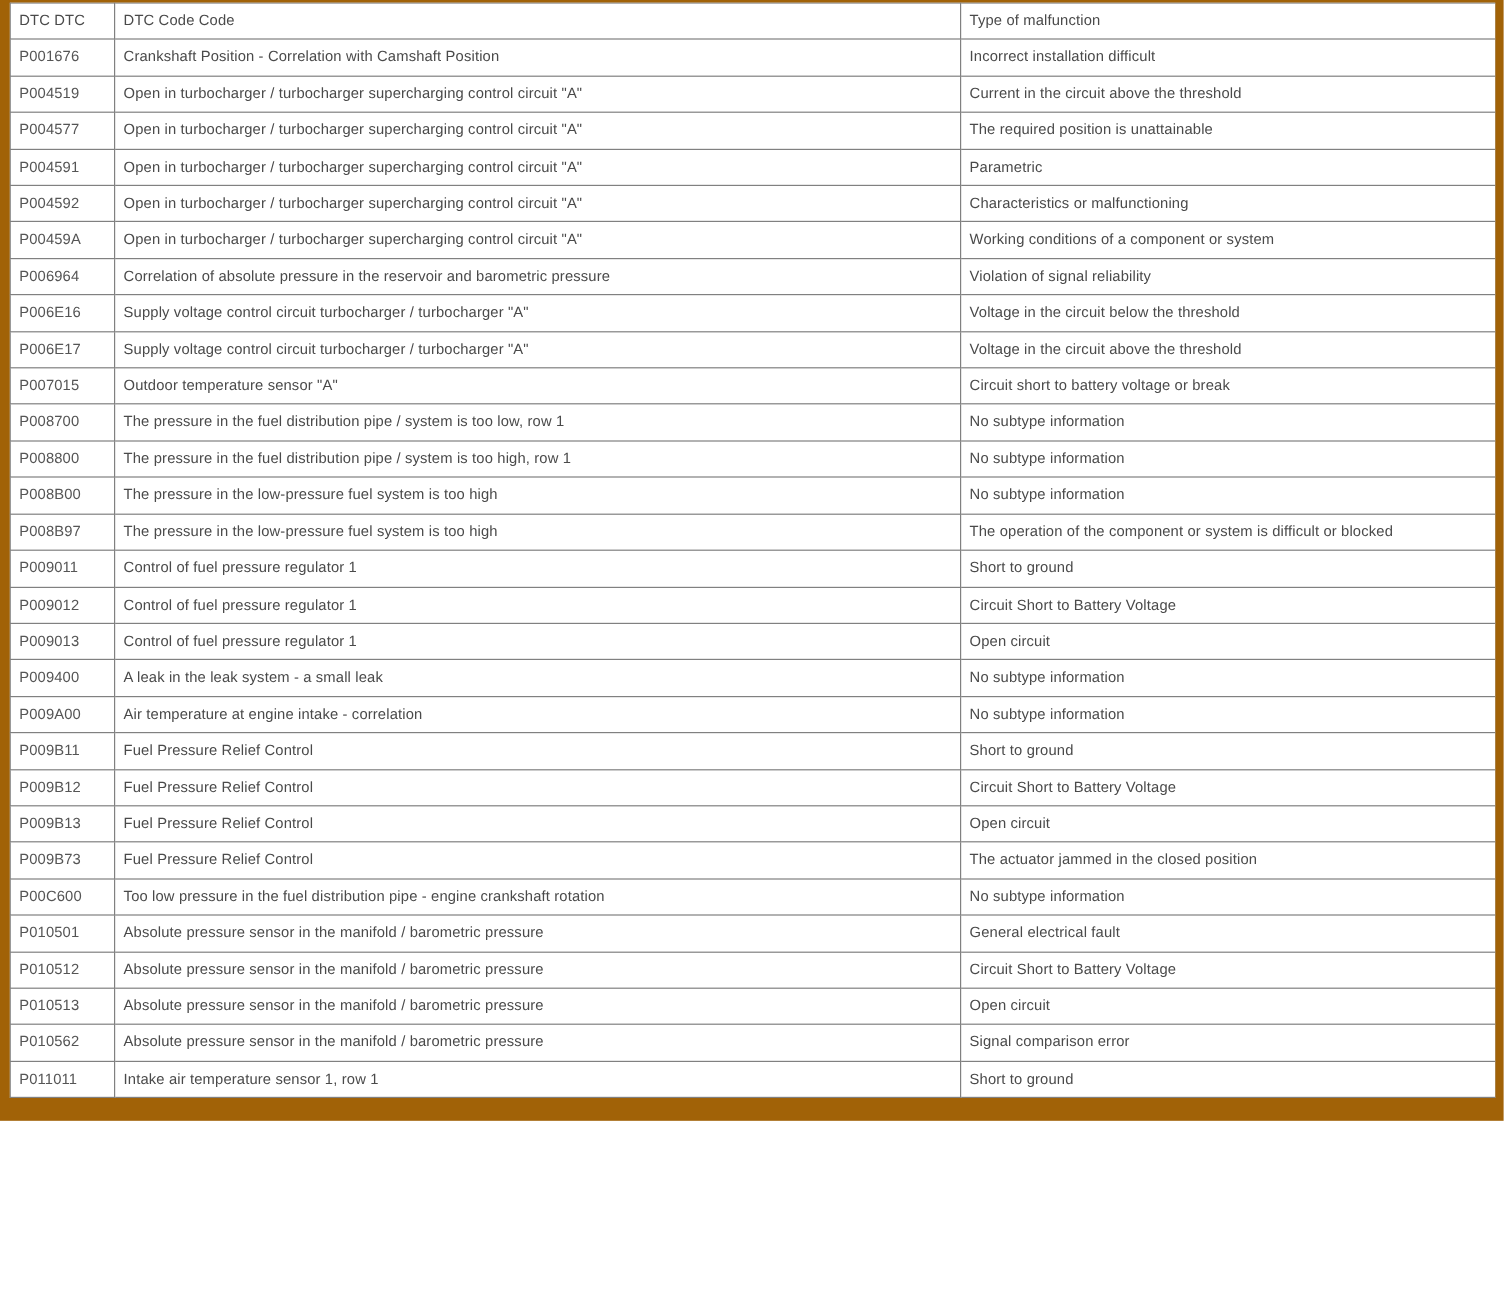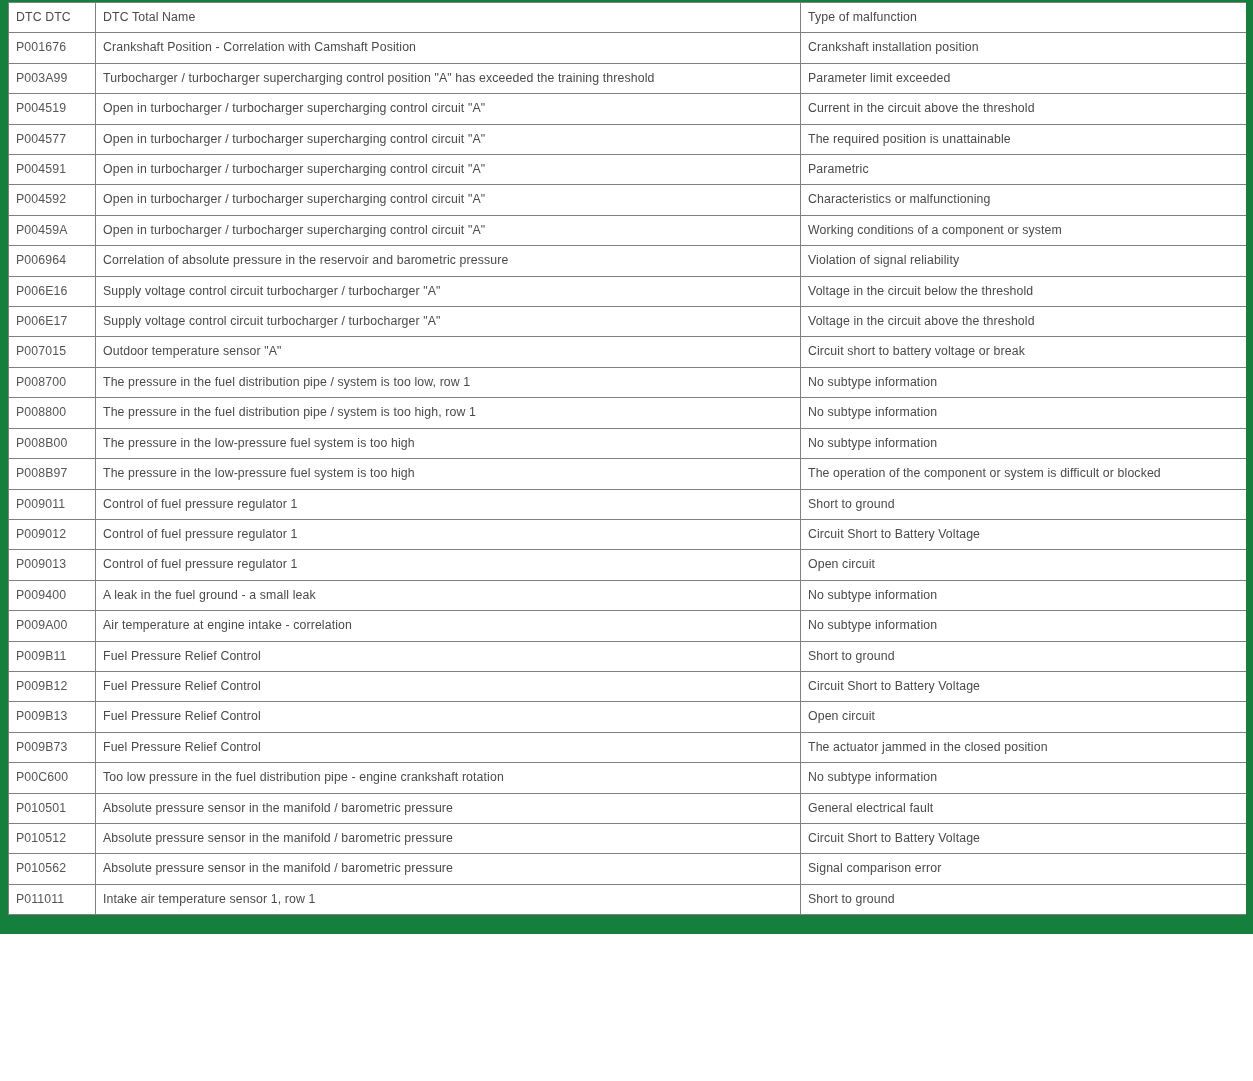--- a/index.html
+++ b/index.html
@@ -12,21 +12,21 @@
     width: 1253px;
     height: 1081px;
     overflow: hidden;
     font-family: "Liberation Sans", sans-serif;
   }
 
   .page {
     position: relative;
     width: 1253px;
     height: 934px;
-    background: #15803d;
+    background: #a16207;
     box-sizing: border-box;
   }
 
   .table-wrap {
     position: absolute;
     left: 8px;
     top: 2px;
     width: 1238px;
     overflow: hidden;
     height: 1079px;
@@ -76,34 +76,29 @@
   <div class="table-wrap">
     <table class="dtc-table">
       <colgroup>
         <col class="c1">
         <col class="c2">
         <col class="c3">
       </colgroup>
       <thead>
         <tr>
           <th>DTC DTC</th>
-          <th>DTC Total Name</th>
+          <th>DTC Code Code</th>
           <th>Type of malfunction</th>
         </tr>
       </thead>
       <tbody id="table-body">
           <tr>
             <td class="code-cell">P001676</td>
             <td>Crankshaft Position - Correlation with Camshaft Position</td>
-            <td>Crankshaft installation position</td>
-          </tr>
-          <tr>
-            <td class="code-cell">P003A99</td>
-            <td>Turbocharger / turbocharger supercharging control position "A" has exceeded the training threshold</td>
-            <td>Parameter limit exceeded</td>
+            <td>Incorrect installation difficult</td>
           </tr>
           <tr>
             <td class="code-cell">P004519</td>
             <td>Open in turbocharger / turbocharger supercharging control circuit "A"</td>
             <td>Current in the circuit above the threshold</td>
           </tr>
           <tr>
             <td class="code-cell">P004577</td>
             <td>Open in turbocharger / turbocharger supercharging control circuit "A"</td>
             <td>The required position is unattainable</td>
@@ -173,21 +168,21 @@
             <td>Control of fuel pressure regulator 1</td>
             <td>Circuit Short to Battery Voltage</td>
           </tr>
           <tr>
             <td class="code-cell">P009013</td>
             <td>Control of fuel pressure regulator 1</td>
             <td>Open circuit</td>
           </tr>
           <tr>
             <td class="code-cell">P009400</td>
-            <td>A leak in the fuel ground - a small leak</td>
+            <td>A leak in the leak system - a small leak</td>
             <td>No subtype information</td>
           </tr>
           <tr>
             <td class="code-cell">P009A00</td>
             <td>Air temperature at engine intake - correlation</td>
             <td>No subtype information</td>
           </tr>
           <tr>
             <td class="code-cell">P009B11</td>
             <td>Fuel Pressure Relief Control</td>
@@ -215,20 +210,25 @@
           </tr>
           <tr>
             <td class="code-cell">P010501</td>
             <td>Absolute pressure sensor in the manifold / barometric pressure</td>
             <td>General electrical fault</td>
           </tr>
           <tr>
             <td class="code-cell">P010512</td>
             <td>Absolute pressure sensor in the manifold / barometric pressure</td>
             <td>Circuit Short to Battery Voltage</td>
+          </tr>
+          <tr>
+            <td class="code-cell">P010513</td>
+            <td>Absolute pressure sensor in the manifold / barometric pressure</td>
+            <td>Open circuit</td>
           </tr>
           <tr>
             <td class="code-cell">P010562</td>
             <td>Absolute pressure sensor in the manifold / barometric pressure</td>
             <td>Signal comparison error</td>
           </tr>
           <tr>
             <td class="code-cell">P011011</td>
             <td>Intake air temperature sensor 1, row 1</td>
             <td>Short to ground</td>

